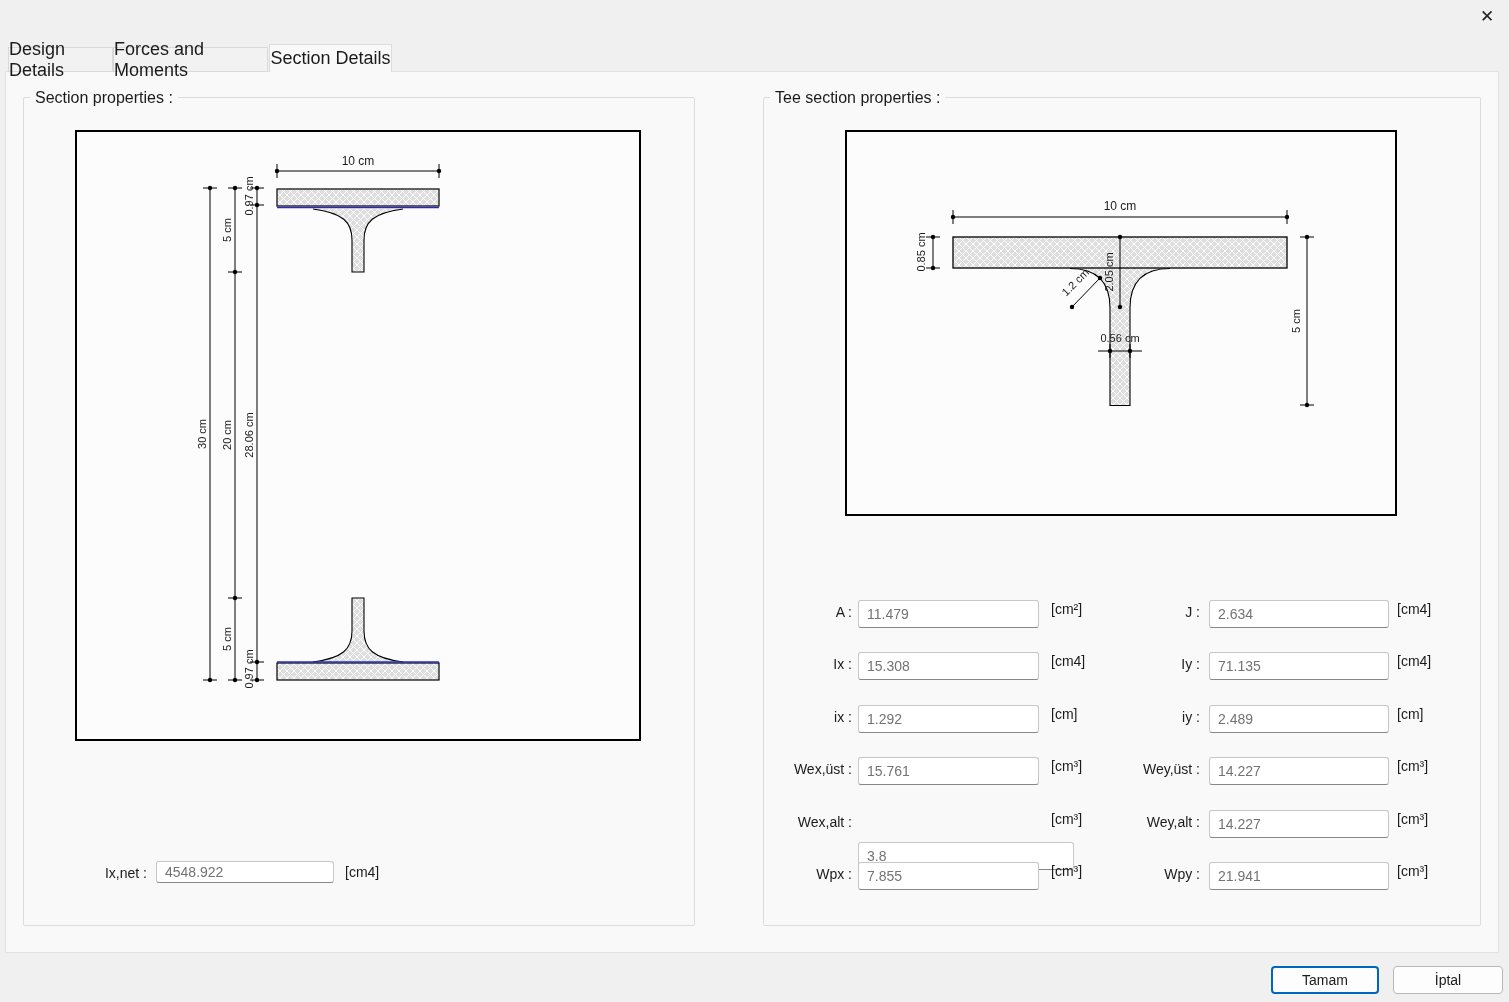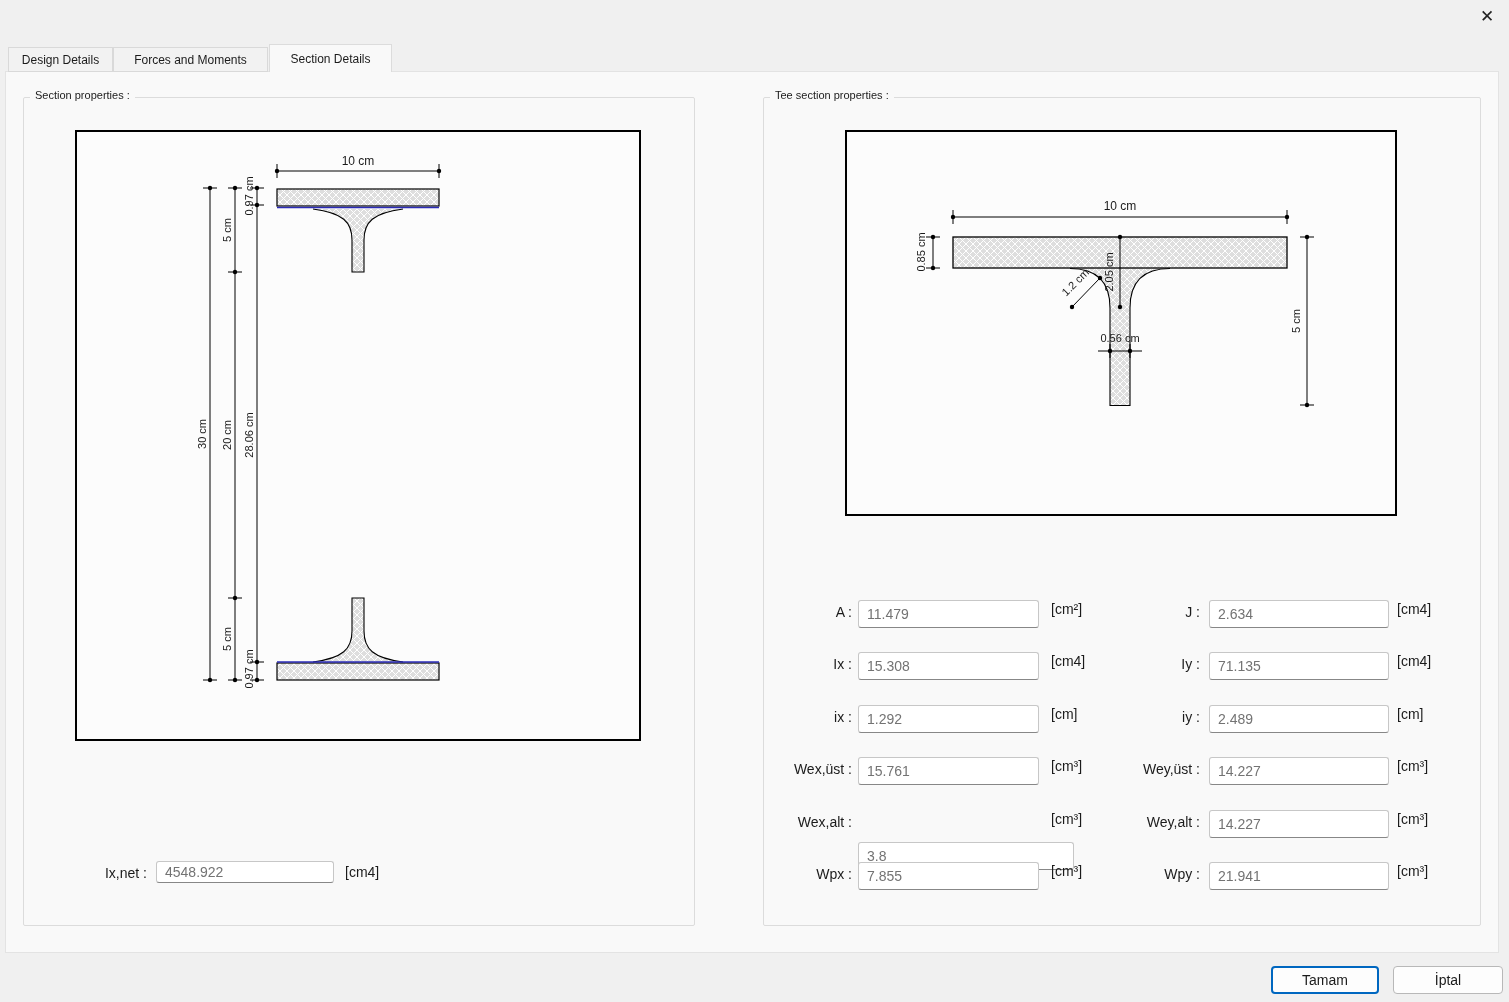--- a/index.html
+++ b/index.html
@@ -3,27 +3,27 @@
 <meta charset="utf-8">
 <style>
   html,body{margin:0;padding:0;background:#cfcfcf;}
   .stage{position:relative;width:1509px;height:1002px;background:#f0f0f0;
          font-family:"Liberation Sans",sans-serif;overflow:hidden;color:#1b1b1b;}
   .titlebar{position:absolute;left:0;top:0;width:100%;height:32px;background:#ffffff;}
   .title{position:absolute;left:10px;top:6px;font-size:15px;color:#111;}
   .closebtn{position:absolute;left:1472px;top:2px;width:30px;height:28px;display:flex;
             align-items:center;justify-content:center;font-size:17px;color:#222;cursor:pointer;}
   .tab{position:absolute;display:flex;align-items:center;justify-content:center;
-       font-size:12px;box-sizing:border-box;}
+       font-size:18px;box-sizing:border-box;}
   .tab.inactive{top:47px;height:25px;background:#f2f2f2;border:1px solid #d9d9d9;z-index:1;}
   .tab.active{top:44px;height:28px;background:#f9f9f9;border:1px solid #dcdcdc;border-bottom:none;z-index:3;}
   .tabpanel{position:absolute;left:5px;top:71px;width:1494px;height:882px;background:#f9f9f9;
             border:1px solid #e3e3e3;box-sizing:border-box;z-index:0;}
   .groupbox{position:absolute;border:1px solid #dcdcdc;border-radius:2px;box-sizing:border-box;z-index:1;}
-  .grouplabel{position:absolute;height:17px;background:#f9f9f9;padding:0 5px;font-size:11px;z-index:2;}
+  .grouplabel{position:absolute;height:17px;background:#f9f9f9;padding:0 5px;font-size:16px;z-index:2;}
   .canvas{position:absolute;background:#fcfcfc;border:2px solid #000;z-index:2;}
   .dim{font-size:11px;fill:#1a1a1a;font-family:"Liberation Sans",sans-serif;}
   .dimbig{font-size:12px;fill:#1a1a1a;font-family:"Liberation Sans",sans-serif;}
   .flabel{position:absolute;font-size:14px;text-align:right;height:20px;z-index:2;}
   .fbox{position:absolute;height:28px;background:#ffffff;border:1px solid #c7c7c7;
         border-bottom-color:#878787;border-radius:3px;box-sizing:border-box;display:flex;
         align-items:center;padding-left:8px;font-size:14px;color:#737373;z-index:2;}
   .funit{position:absolute;font-size:14px;z-index:2;}
   .btn{position:absolute;top:966px;height:28px;border-radius:4px;background:#fdfdfd;
        font-size:14px;display:flex;align-items:center;justify-content:center;

